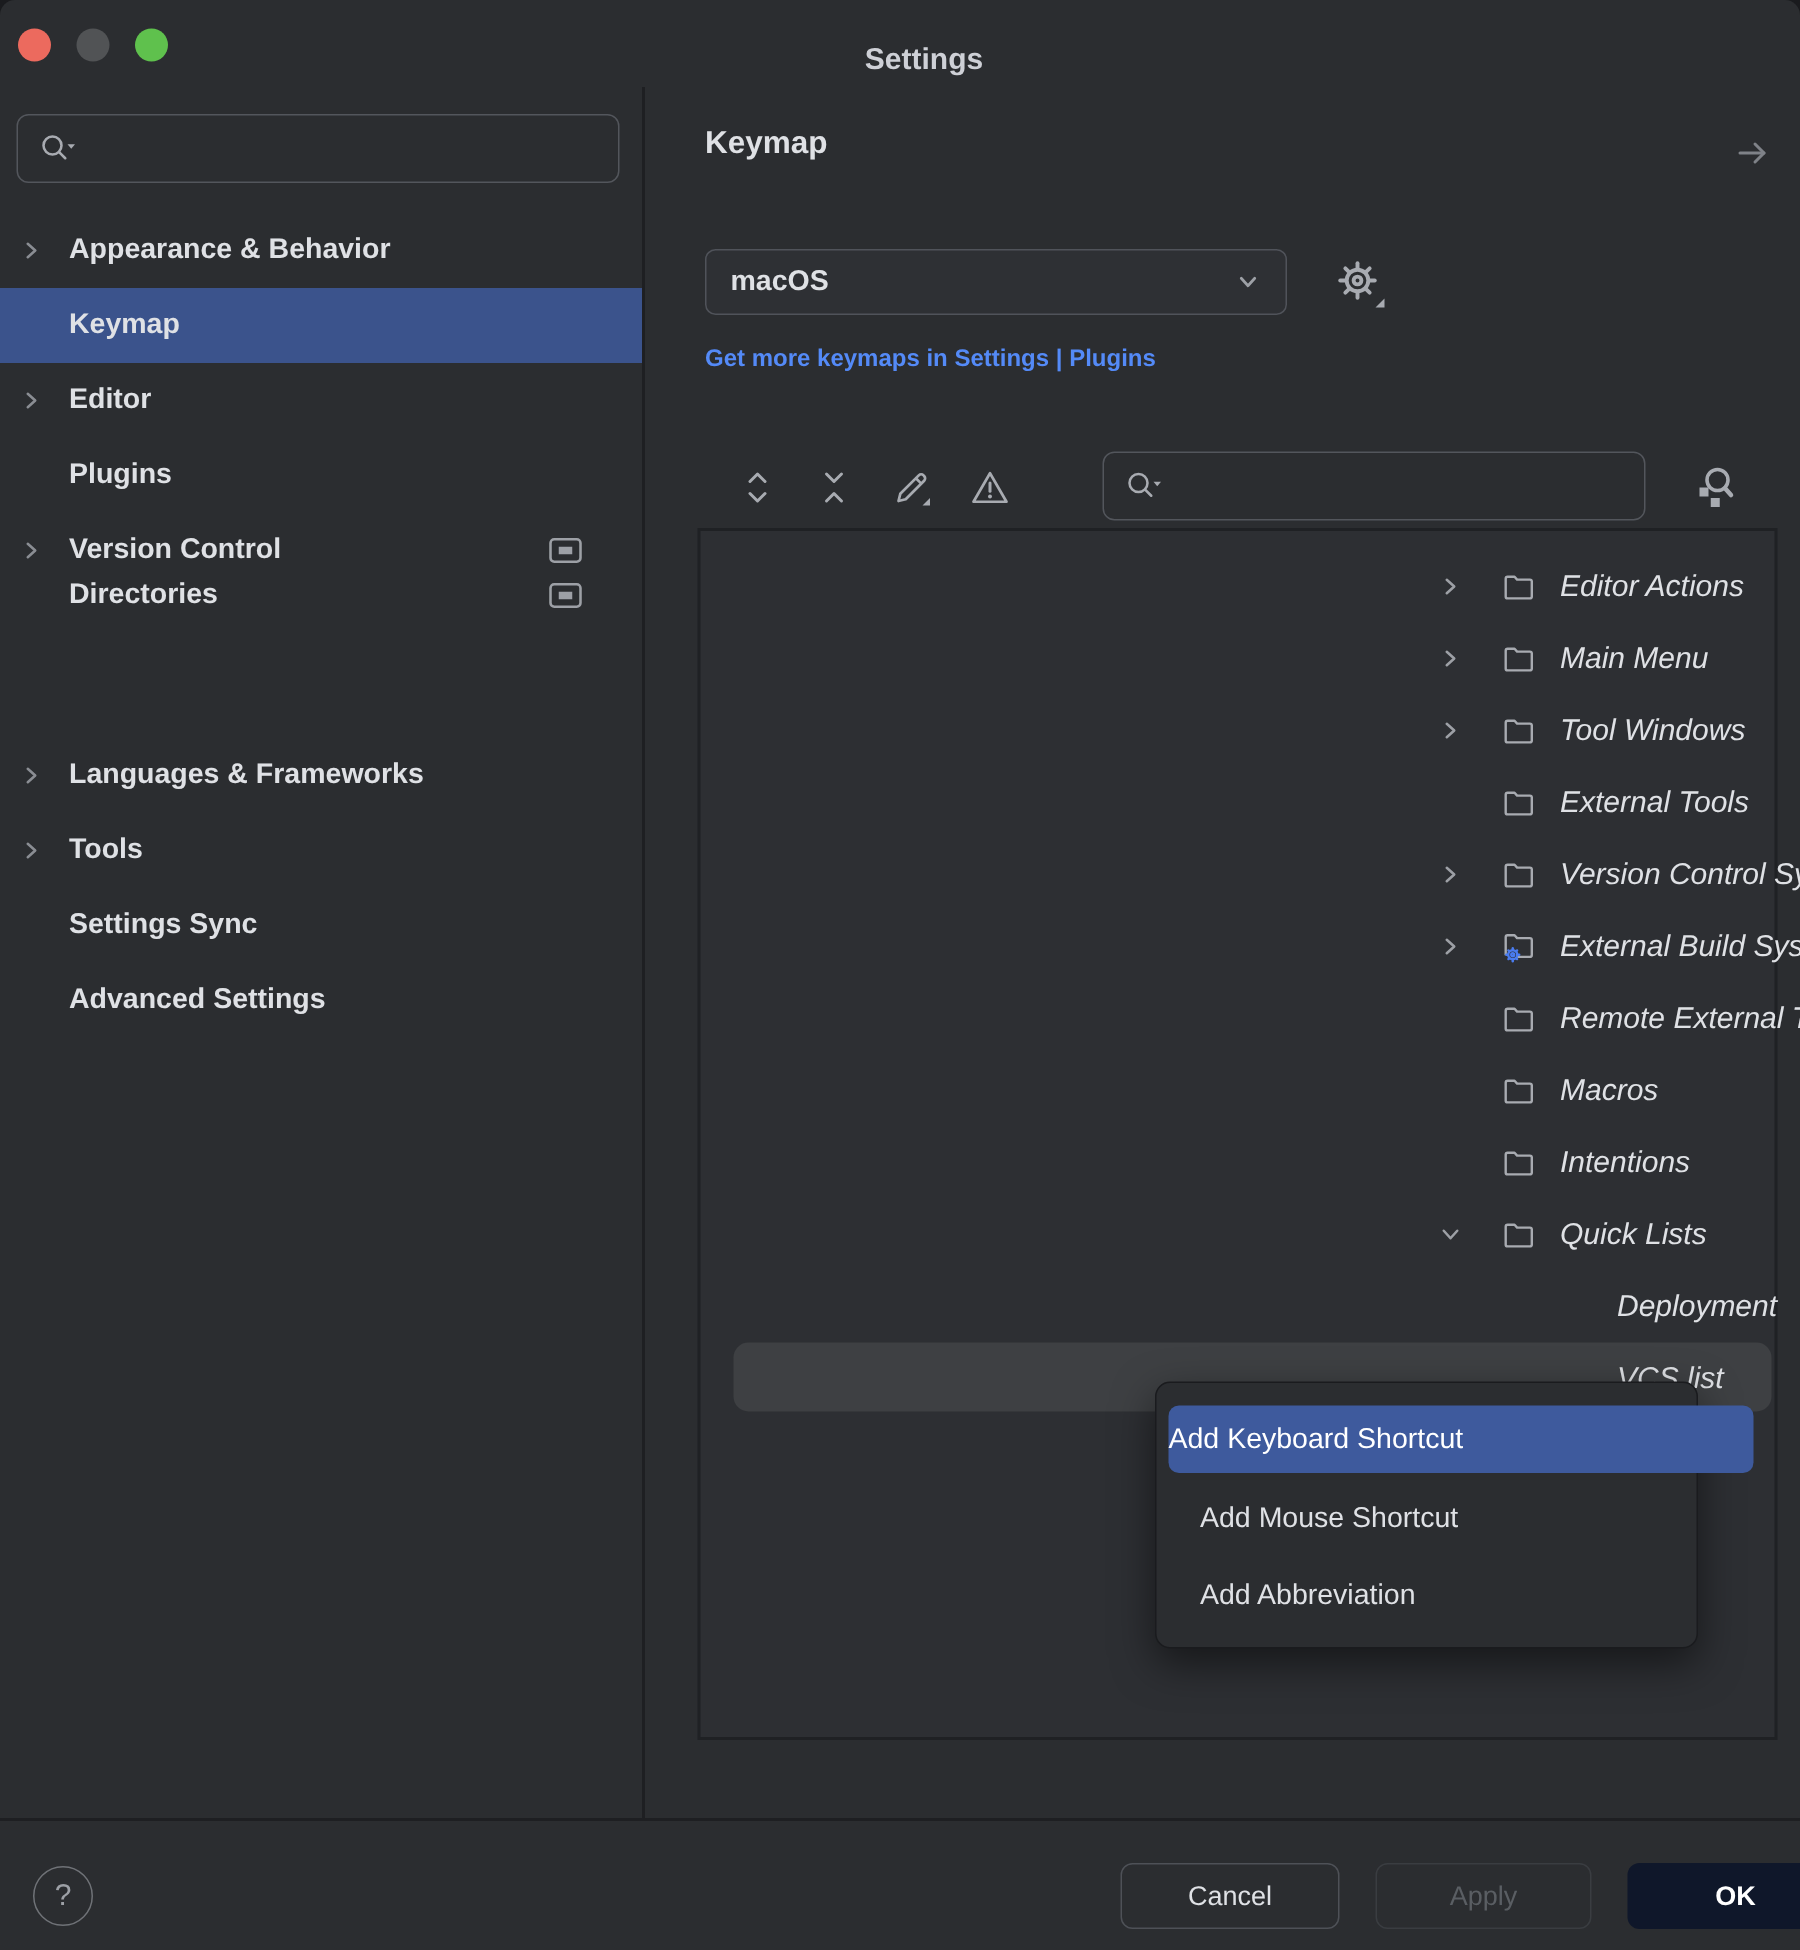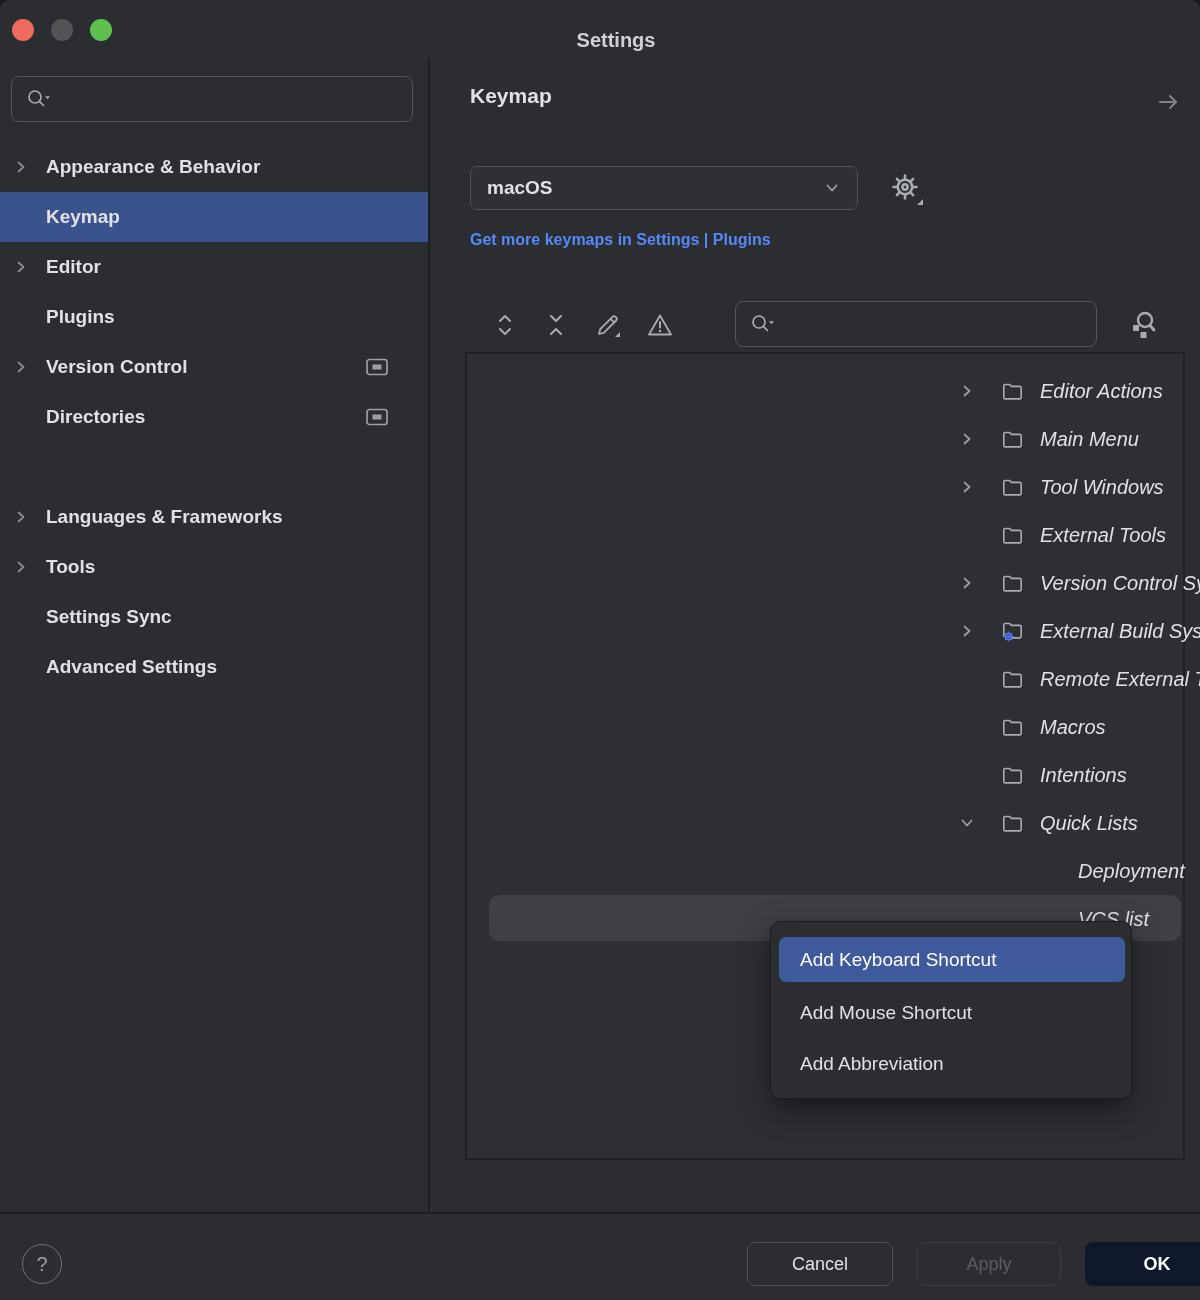--- a/index.html
+++ b/index.html
@@ -49,22 +49,22 @@
   .tree-row .lbl{font-size:20px;color:#dfe1e5;white-space:nowrap;font-style:italic;}
   .t-chev{position:absolute;left:494px;top:50%;transform:translateY(-50%);display:flex;width:16px;justify-content:center;}
   .t-folder{position:absolute;left:536px;top:50%;transform:translateY(-50%);display:flex;}
   .t-lbl{position:absolute;left:575px;}
   .t-lbl2{position:absolute;left:613px;}
   .sel-bar{position:absolute;left:489px;top:895px;width:692px;height:46px;border-radius:10px;background:#3e4043;}
 
   
   .ctx-menu{position:absolute;left:770px;top:921px;width:362px;height:178px;background:#2b2d30;
             border:1px solid #1a1b1e;border-radius:10px;box-shadow:0 10px 28px rgba(0,0,0,.5);z-index:5;}
-  .ctx-item{position:absolute;left:8px;width:346px;display:flex;align-items:center;border-radius:7px;
-            font-size:19px;color:#dfe1e5;padding-left:21px;cursor:pointer;}
+  .ctx-item{position:absolute;left:8px;width:390px;display:flex;align-items:center;border-radius:7px;
+            font-size:19px;color:#dfe1e5;cursor:pointer;}
   .ctx-plain{padding-left:29px;left:0;width:354px;border-radius:0;}
   .ctx-selected{background:#3e5a9d;color:#ffffff;}
 
   
   .footer{position:absolute;left:0;top:1212px;width:1200px;height:88px;border-top:2px solid #1e1f22;background:#2b2d30;}
   .help-btn{position:absolute;left:22px;top:30px;width:40px;height:40px;border:1.5px solid #6f7277;border-radius:50%;
             color:#9da0a6;font-size:20px;display:flex;align-items:center;justify-content:center;cursor:pointer;}
   .btn{position:absolute;top:28px;height:44px;border-radius:8px;display:flex;align-items:center;justify-content:center;
        font-size:18px;cursor:pointer;margin-left:38px;}
   .btn-cancel{left:709px;width:146px;border:1.5px solid #4e5157;color:#dfe1e5;background:transparent;}
@@ -125,21 +125,21 @@
         </svg>
       </span>
     <span class="lbl">Version Control</span>
     <span class="proj">
         <svg width="22" height="18" viewBox="0 0 22 18">
           <rect x="1" y="1.5" width="20" height="15" rx="2.5" fill="none" stroke="#9da0a6" stroke-width="1.7"></rect>
           <rect x="6.5" y="6.5" width="9" height="5" fill="#9da0a6"></rect>
         </svg>
       </span>
   </div>
-  <div class="side-row" style="top:392px;padding-left:33px;">
+  <div class="side-row" style="top:372px;padding-left:33px;">
     <span class="lbl">Directories</span>
     <span class="proj">
         <svg width="22" height="18" viewBox="0 0 22 18">
           <rect x="1" y="1.5" width="20" height="15" rx="2.5" fill="none" stroke="#9da0a6" stroke-width="1.7"></rect>
           <rect x="6.5" y="6.5" width="9" height="5" fill="#9da0a6"></rect>
         </svg>
       </span>
   </div>
   <div class="side-row" style="top:492px;">
     <span class="chev">

